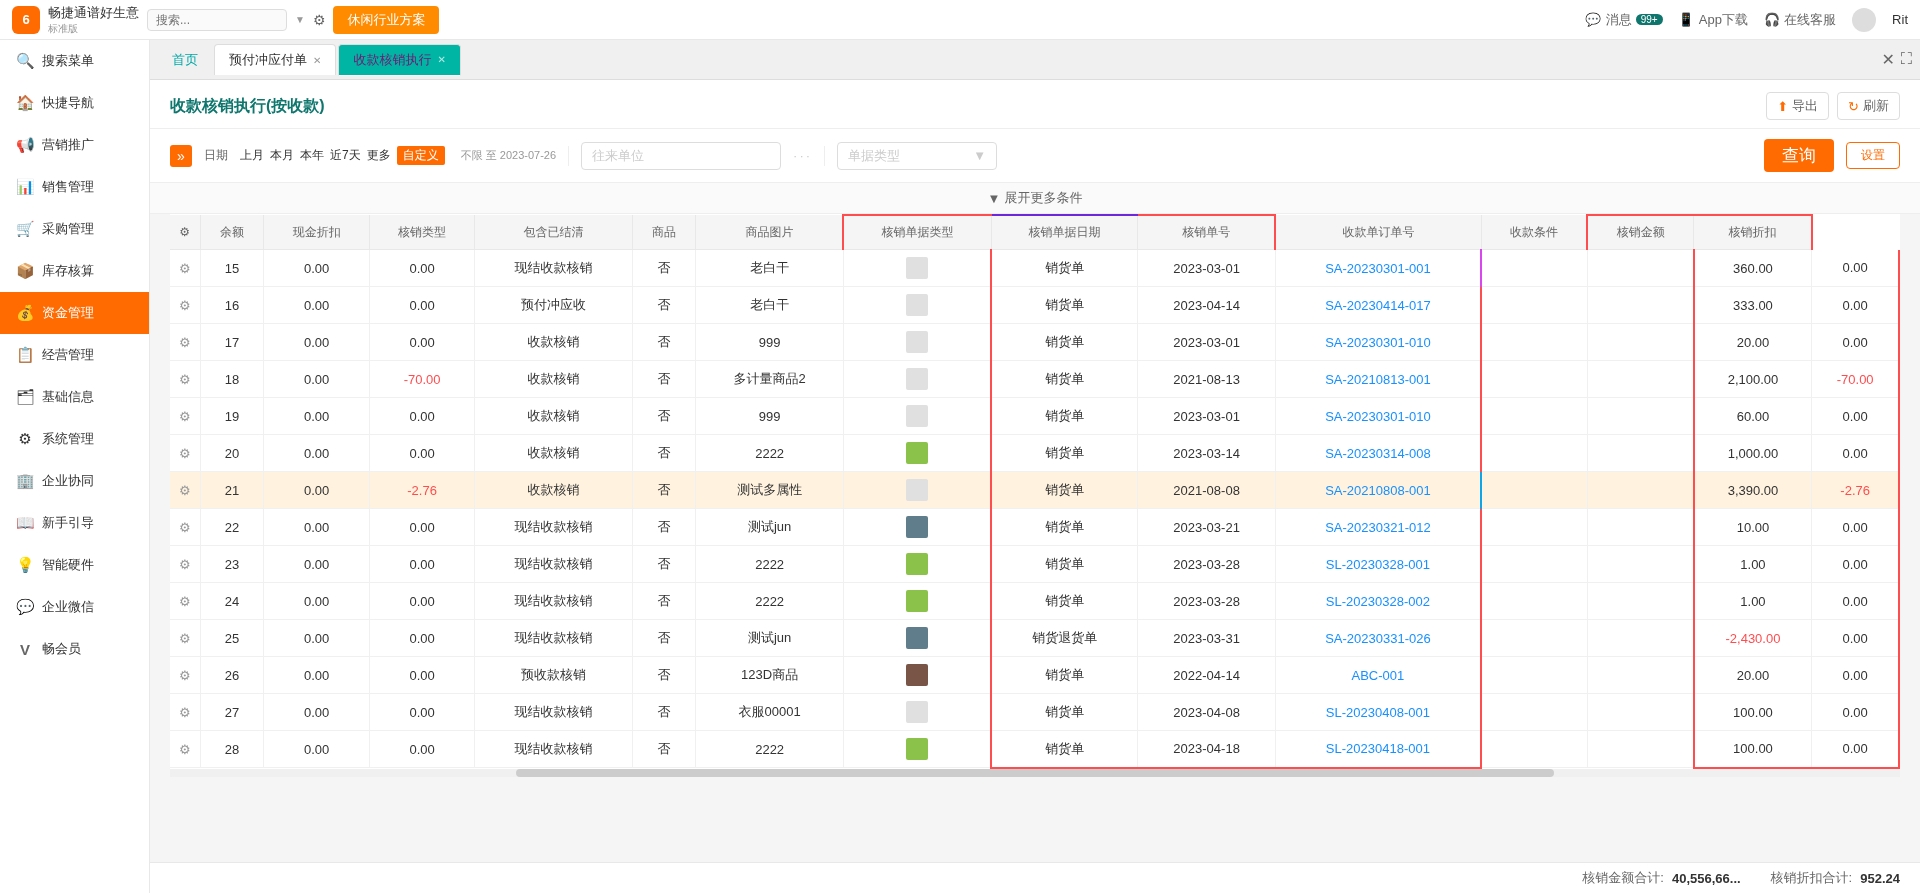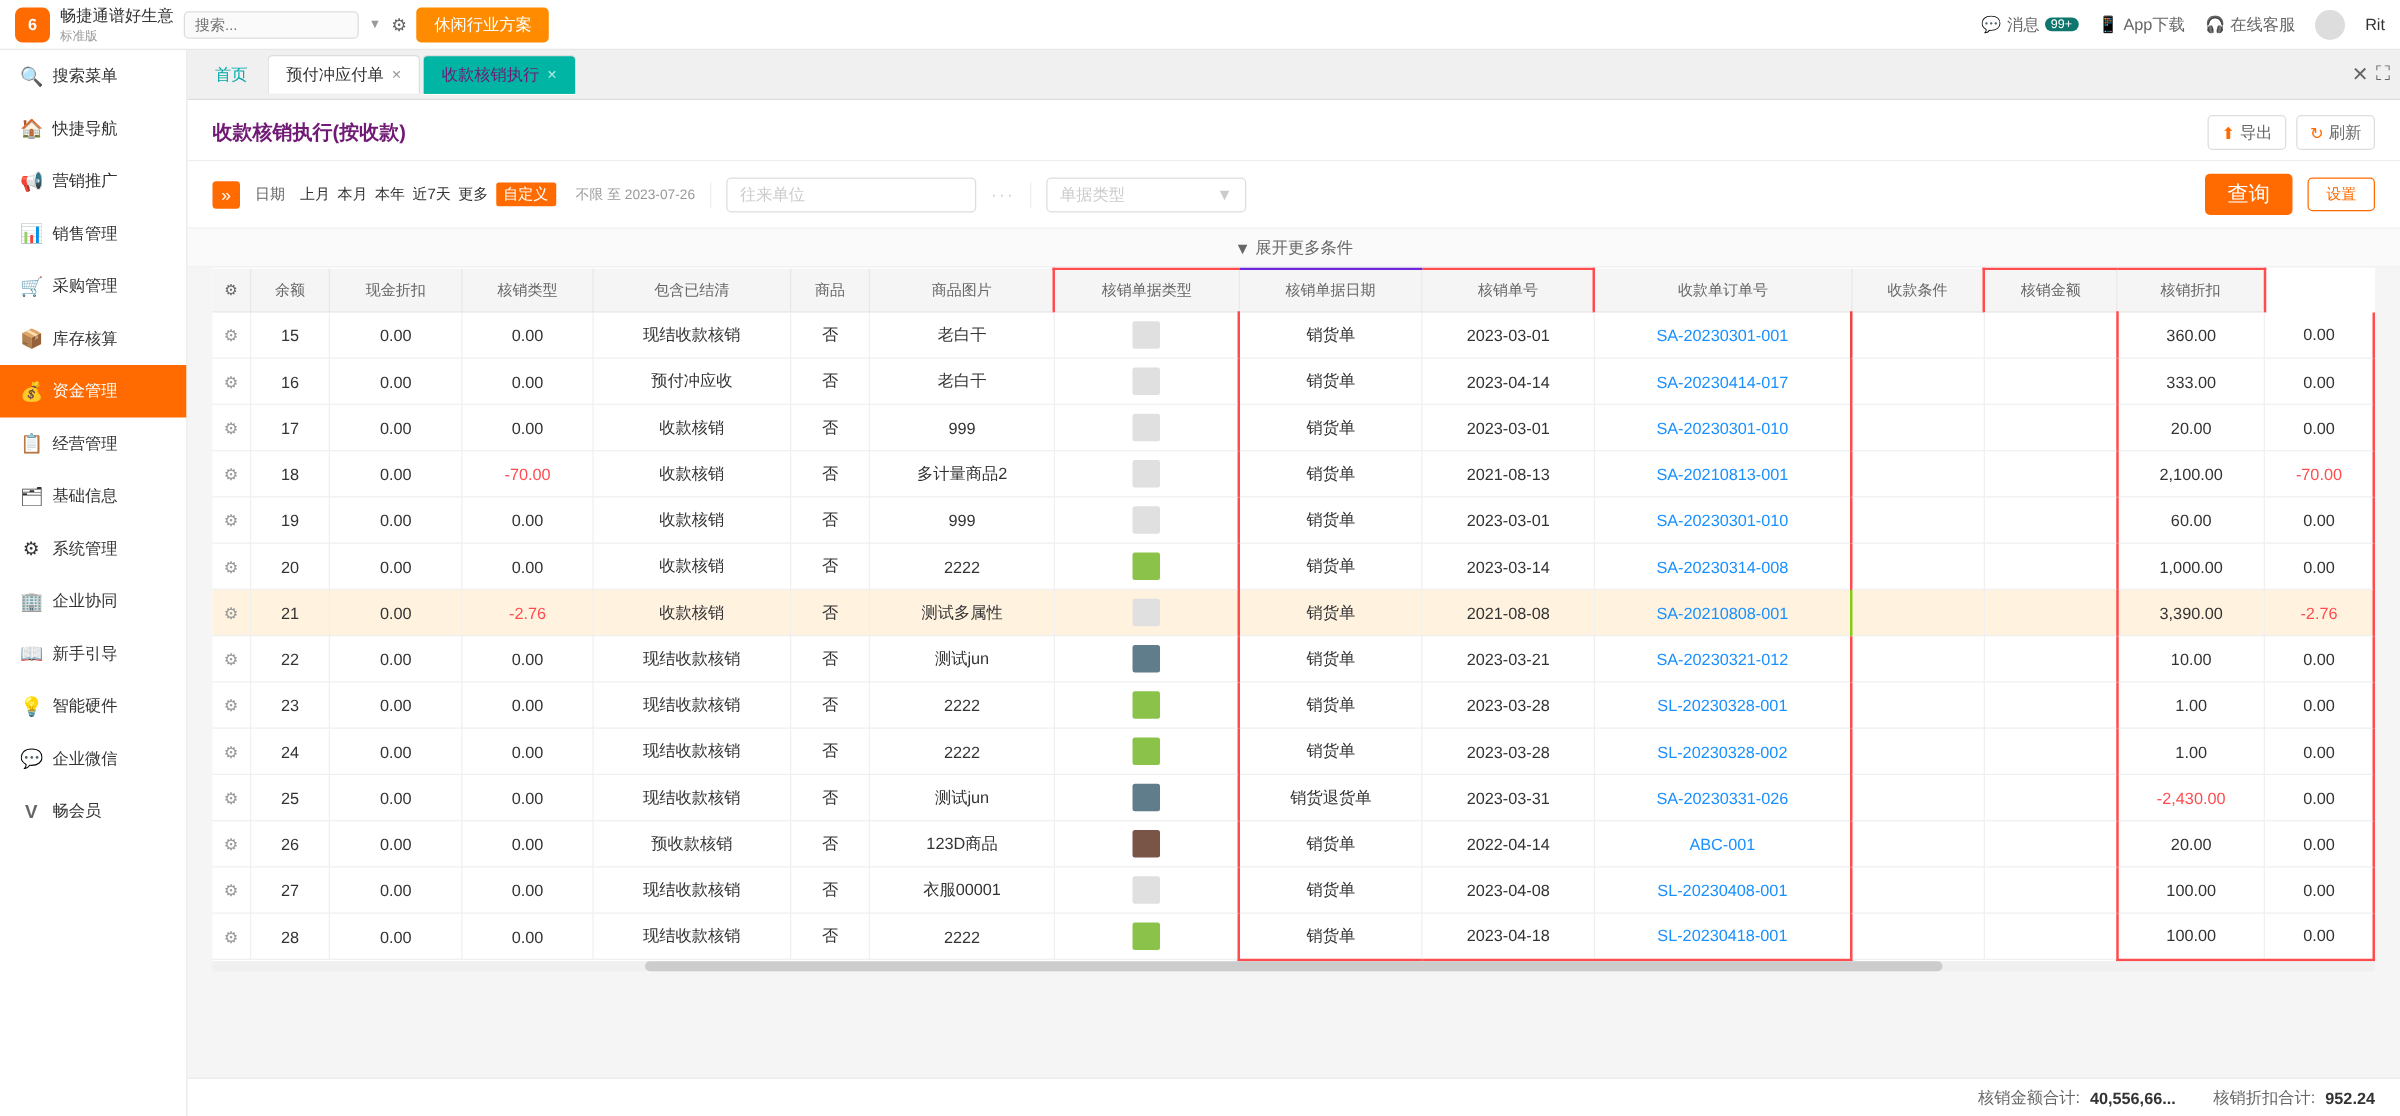--- a/index.html
+++ b/index.html
@@ -45,21 +45,21 @@
     .tab-item.active { background: #fff; border-bottom: 1px solid #fff; color: #333; }
     .tab-item.home { background: transparent; border: none; color: #00a8a8; }
     .tab-close { font-size: 10px; color: #999; cursor: pointer; }
     .tab-bar-actions { margin-left: auto; display: flex; gap: 6px; }
     .tab-bar-actions span { font-size: 16px; color: #666; cursor: pointer; }
 
     
     .page-content { flex: 1; overflow: hidden; display: flex; flex-direction: column; padding: 0; background: #f5f5f5; }
 
     .page-header { padding: 12px 20px 8px; background: #fff; display: flex; justify-content: space-between; align-items: center; border-bottom: 1px solid #eee; }
-    .page-title { font-size: 16px; font-weight: bold; color: #701a75; }
+    .page-title { font-size: 16px; font-weight: bold; color: #0f766e; }
     .page-actions { display: flex; gap: 8px; }
     .action-btn { display: flex; align-items: center; gap: 4px; padding: 4px 10px; border: 1px solid #ddd; border-radius: 4px; background: #fff; color: #666; font-size: 12px; cursor: pointer; }
     .action-btn .icon { color: #ff6b00; }
 
     
     .filter-bar { background: #fff; padding: 10px 20px; border-bottom: 1px solid #eee; display: flex; align-items: center; gap: 12px; flex-shrink: 0; }
     .filter-toggle { background: #ff6b00; color: white; border: none; border-radius: 3px; width: 22px; height: 22px; cursor: pointer; font-size: 14px; display: flex; align-items: center; justify-content: center; }
     .filter-label { font-size: 12px; color: #666; }
     .filter-date-options { display: flex; align-items: center; gap: 6px; }
     .date-opt { font-size: 12px; color: #333; cursor: pointer; }
@@ -286,21 +286,21 @@
     <td style="color:#999;">⚙</td>
     <td>15</td>
     <td>0.00</td>
     <td style="">0.00</td>
     <td>现结收款核销</td>
     <td>否</td>
     <td>老白干</td>
     <td><span style="display:inline-block;width:22px;height:22px;background:#e0e0e0;border-radius:2px;vertical-align:middle;"></span></td>
     <td style="border-left:2px solid #ff4d4f;">销货单</td>
     <td style="">2023-03-01</td>
-    <td style="border-right:2px solid #ef4444;"><a class="link-text">SA-20230301-001</a></td>
+    <td style="border-right:2px solid #d946ef;"><a class="link-text">SA-20230301-001</a></td>
     <td></td>
     <td></td>
     <td style="border-left:2px solid #ff4d4f;">360.00</td>
     <td style="border-right:2px solid #ff4d4f;">0.00</td>
   </tr>
               <tr>
     <td style="color:#999;">⚙</td>
     <td>16</td>
     <td>0.00</td>
     <td style="">0.00</td>
@@ -388,21 +388,21 @@
     <td style="color:#999;">⚙</td>
     <td>21</td>
     <td>0.00</td>
     <td style="color:#ff4d4f;">-2.76</td>
     <td>收款核销</td>
     <td>否</td>
     <td>测试多属性</td>
     <td><span style="display:inline-block;width:22px;height:22px;background:#e0e0e0;border-radius:2px;vertical-align:middle;"></span></td>
     <td style="border-left:2px solid #ff4d4f;">销货单</td>
     <td style="">2021-08-08</td>
-    <td style="border-right:2px solid #84cc16;"><a class="link-text">SA-20210808-001</a></td>
+    <td style="border-right:2px solid #0ea5e9;"><a class="link-text">SA-20210808-001</a></td>
     <td></td>
     <td></td>
     <td style="border-left:2px solid #ff4d4f;">3,390.00</td>
     <td style="border-right:2px solid #ff4d4f;color:#ff4d4f;">-2.76</td>
   </tr>
               <tr>
     <td style="color:#999;">⚙</td>
     <td>22</td>
     <td>0.00</td>
     <td style="">0.00</td>

